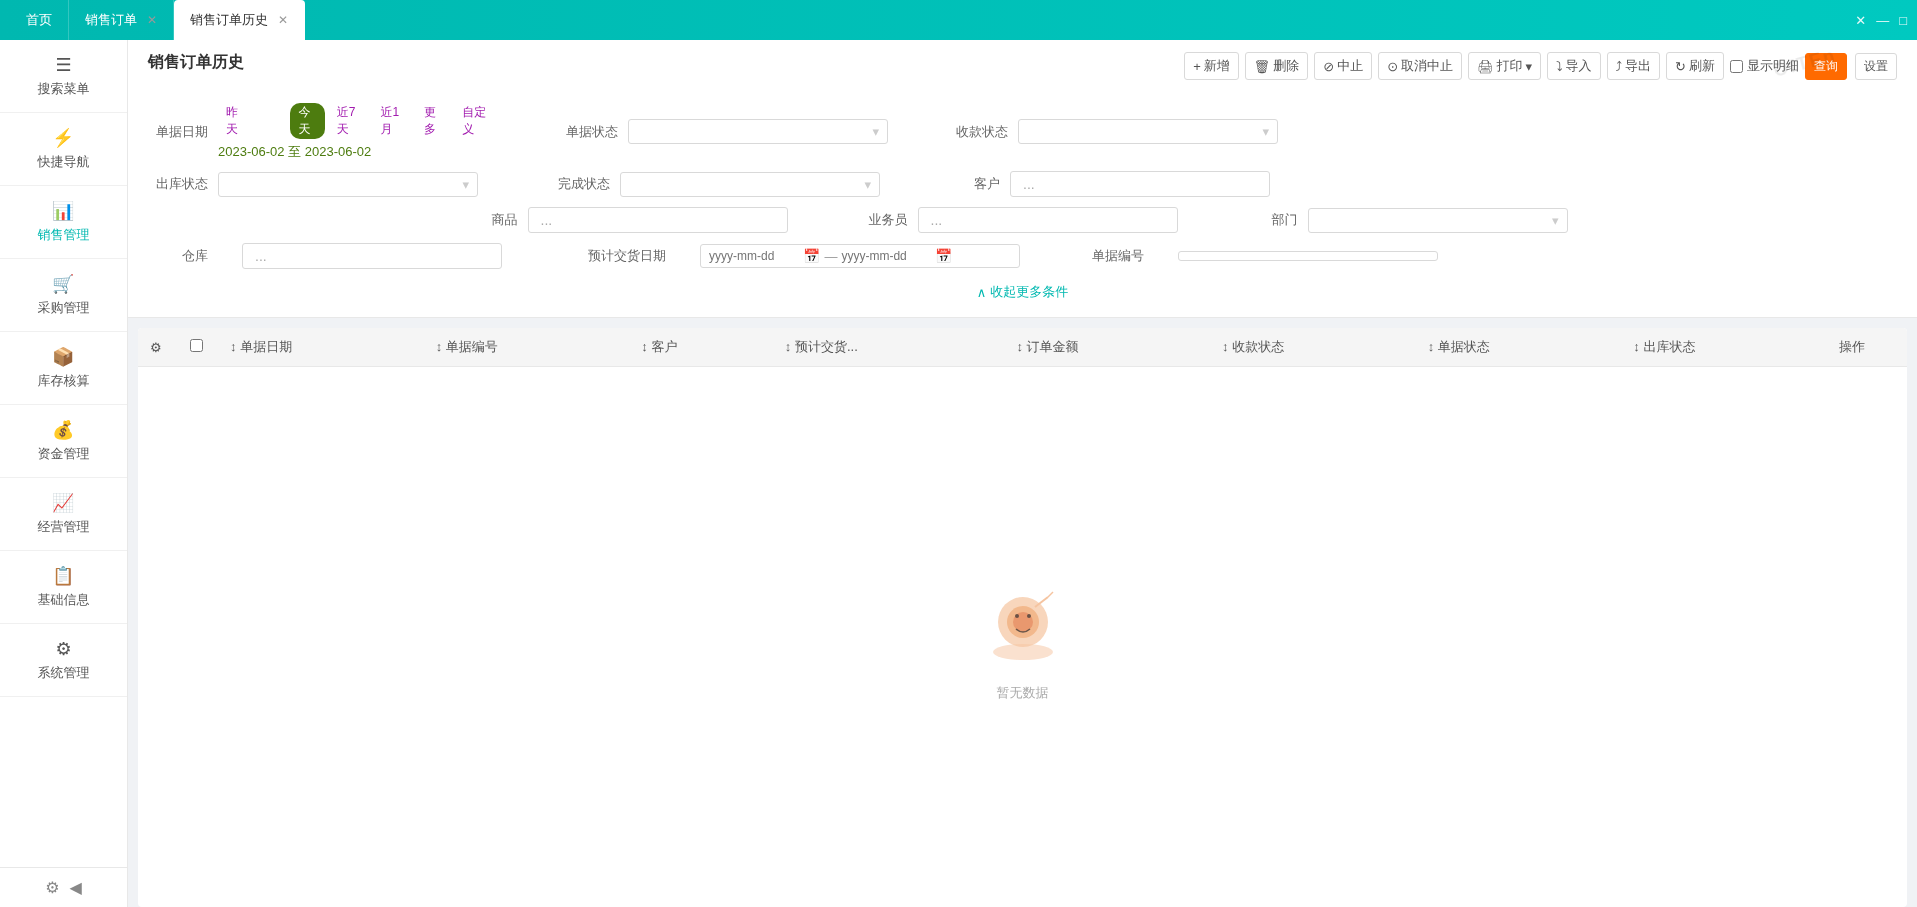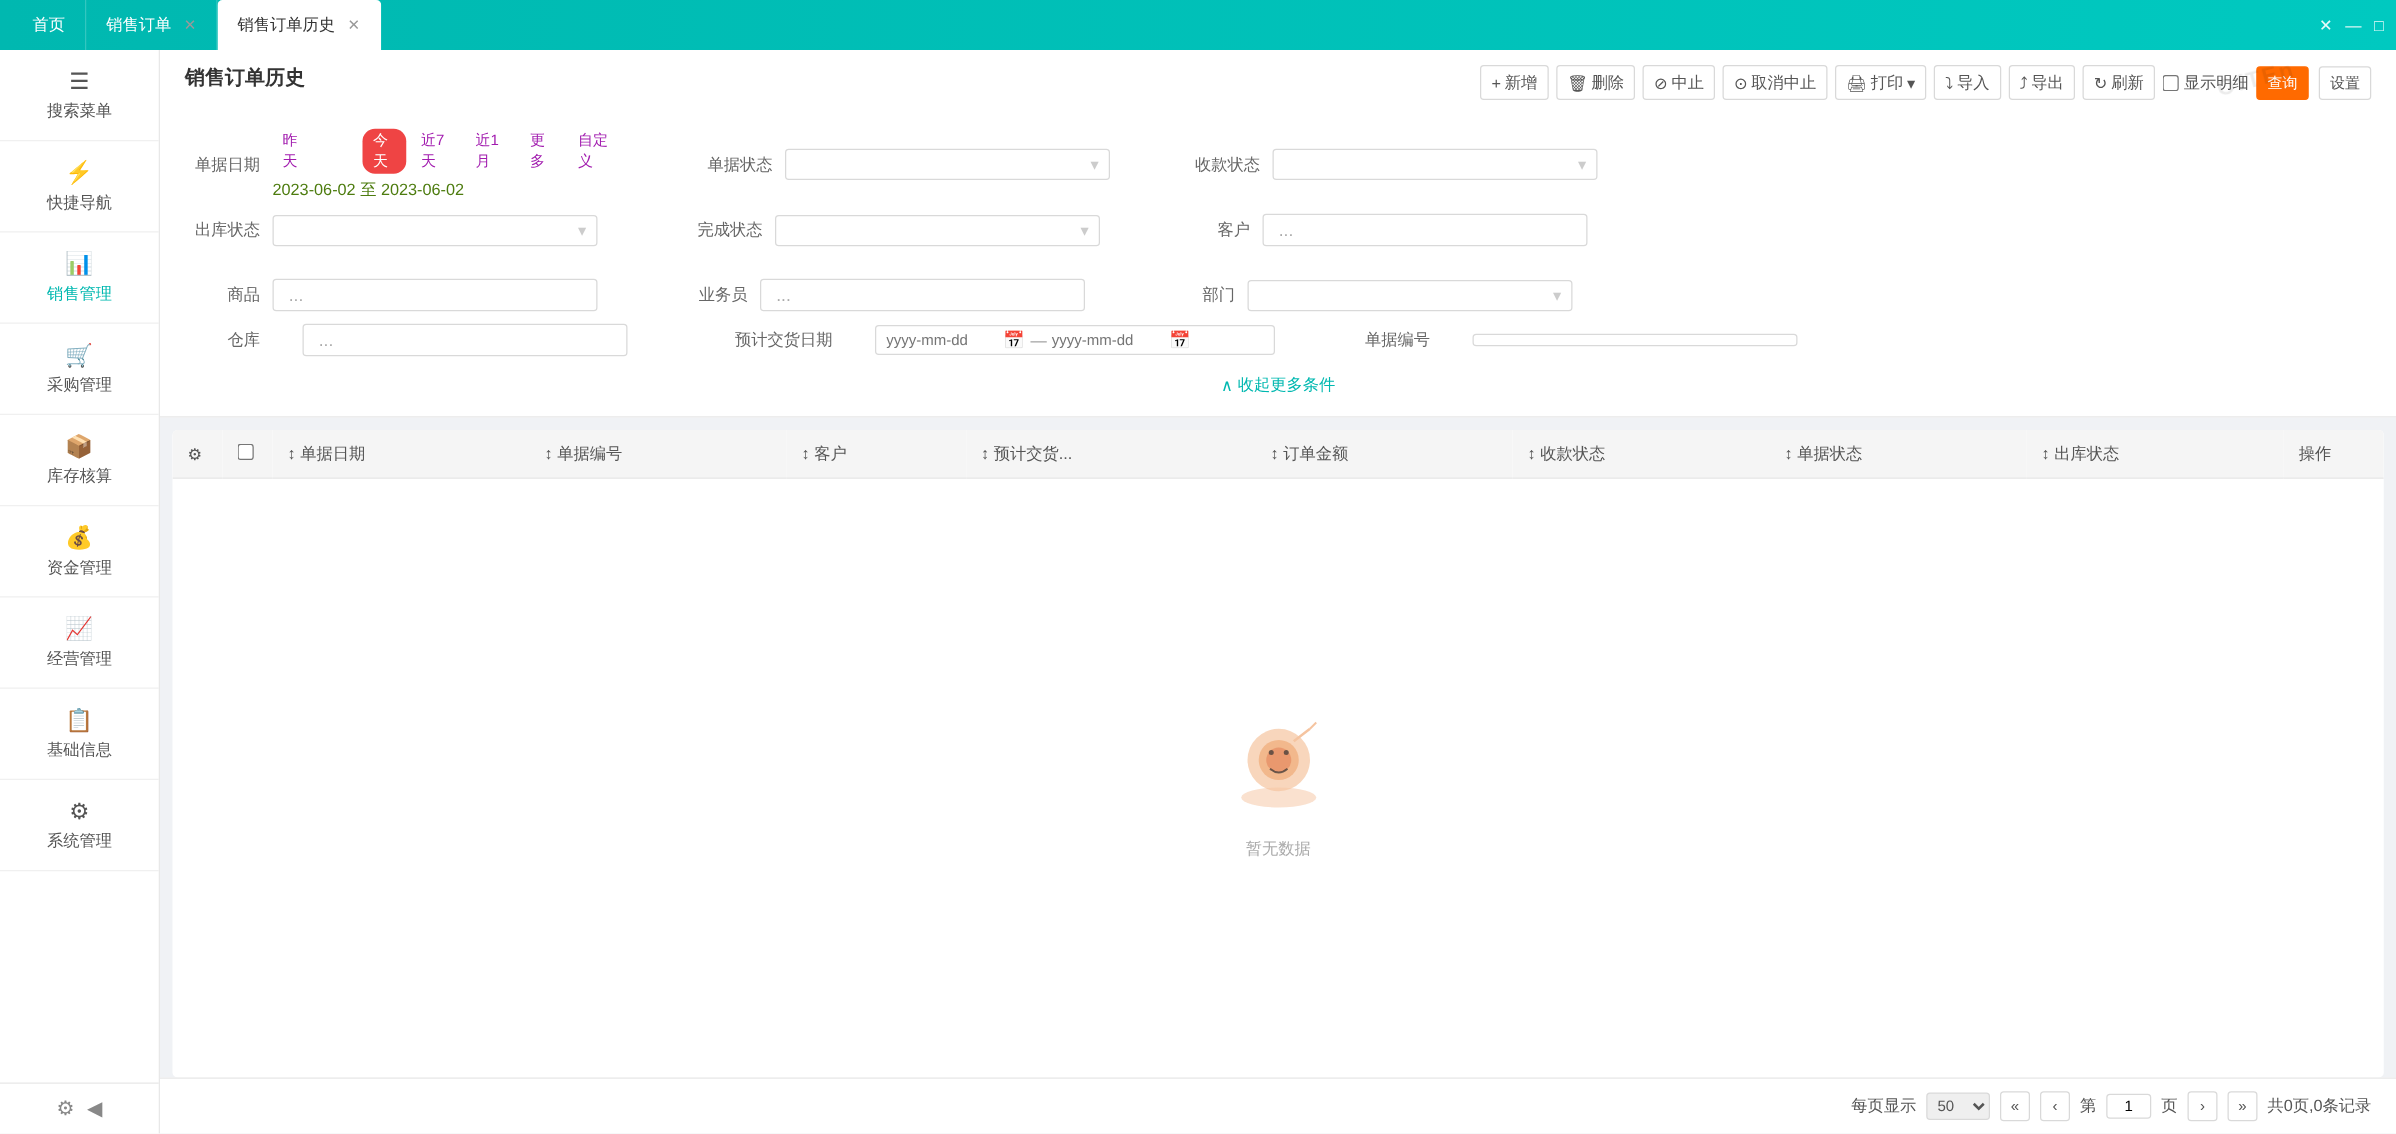--- a/index.html
+++ b/index.html
@@ -461,21 +461,21 @@
           <button class="toolbar-btn primary" style="background:#ff6a00;color:#fff;border-color:#ff6a00;">查询</button>
           <button class="toolbar-btn" style="margin-left:2px;">设置</button>
         </div>
       </div>
 
       <div class="filter-row">
         <span class="filter-label">单据日期</span>
         <div class="filter-control date-filter" style="max-width:280px;">
           <div class="date-tabs">
             <span class="date-tab">昨天</span>
-            <span class="date-tab active" style="background:#ef4444;color:#fff;border-radius:10px;padding:1px 8px;margin-left:34px;">今天</span>
+            <span class="date-tab active" style="background:#4d7c0f;color:#fff;border-radius:10px;padding:1px 8px;margin-left:34px;">今天</span>
             <span class="date-tab">近7天</span>
             <span class="date-tab">近1月</span>
             <span class="date-tab">更多</span>
             <span class="date-tab">自定义</span>
           </div>
           <div class="date-range">2023-06-02 至 2023-06-02</div>
         </div>
         <span class="filter-label" style="margin-left:40px;">单据状态</span>
         <div class="filter-control" style="max-width:260px;">
           <div class="select-control">
@@ -508,21 +508,21 @@
           </div>
         </div>
         <span class="filter-label" style="margin-left:40px;">客户</span>
         <div class="filter-control" style="max-width:260px;">
           <div class="input-control">
             <span class="ellipsis-btn">...</span>
           </div>
         </div>
       </div>
 
-      <div class="filter-row" style="margin-top:26px;">
+      <div class="filter-row" style="margin-top:10px;justify-content:center;">
         <span class="filter-label">商品</span>
         <div class="filter-control" style="max-width:260px; margin-right:20px;">
           <div class="input-control">
             <span class="ellipsis-btn">...</span>
           </div>
         </div>
         <span class="filter-label" style="margin-left:40px;">业务员</span>
         <div class="filter-control" style="max-width:260px; margin-right:20px;">
           <div class="input-control">
             <span class="ellipsis-btn">...</span>
@@ -628,32 +628,16 @@
             <circle cx="56" cy="44" r="2" fill="#333" opacity="0.7"></circle>
             <path d="M43 57 Q50 63 57 57" stroke="#333" stroke-width="1.5" fill="none" opacity="0.7"></path>
             <line x1="62" y1="35" x2="75" y2="25" stroke="#f5c4a0" stroke-width="2"></line>
             <line x1="75" y1="25" x2="80" y2="20" stroke="#f5c4a0" stroke-width="1.5"></line>
           </svg>
         </div>
         <div class="empty-text">暂无数据</div>
       </div>
     </div>
 
-    <div class="pagination-bar">
-      <span>每页显示</span>
-      <select class="page-size-select">
-        <option>50</option>
-        <option>20</option>
-        <option>100</option>
-      </select>
-      <button class="page-btn">«</button>
-      <button class="page-btn">‹</button>
-      <span>第</span>
-      <input class="page-input" type="text" value="1" style="">
-      <span>页</span>
-      <button class="page-btn">›</button>
-      <button class="page-btn">»</button>
-      <span>共0页,0条记录</span>
-    </div>
   </div>
 </div>
 
 <div class="watermark">OfTEn</div>
 
 </body></html>

